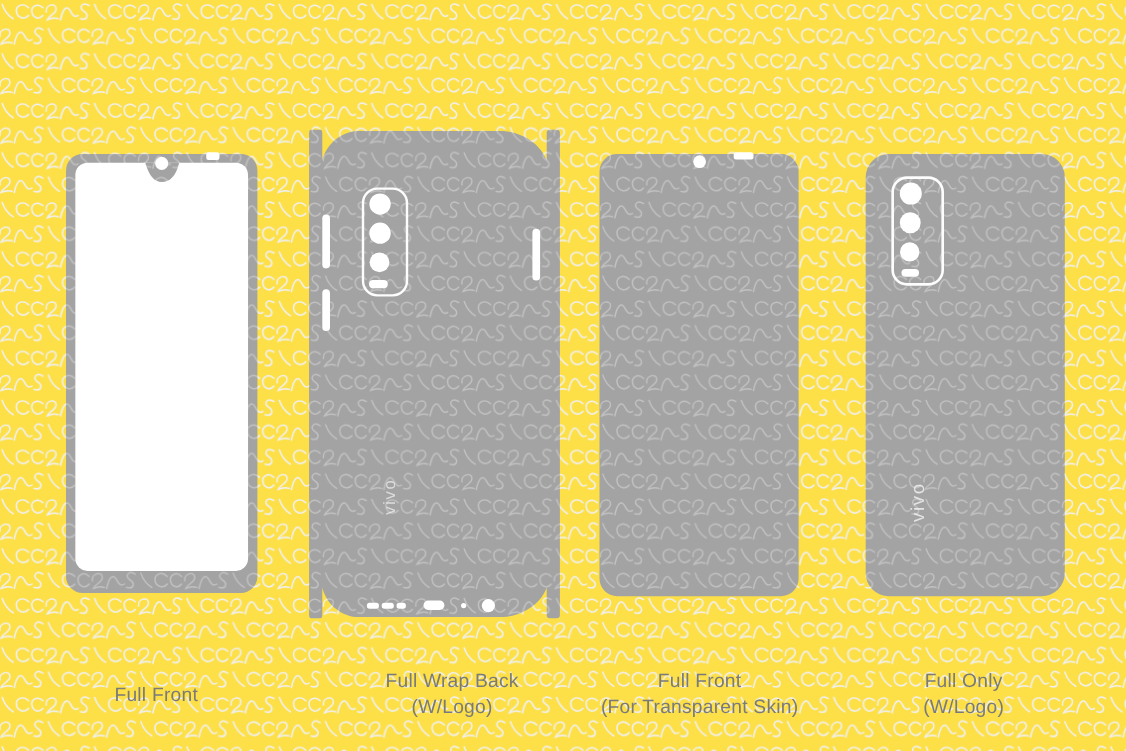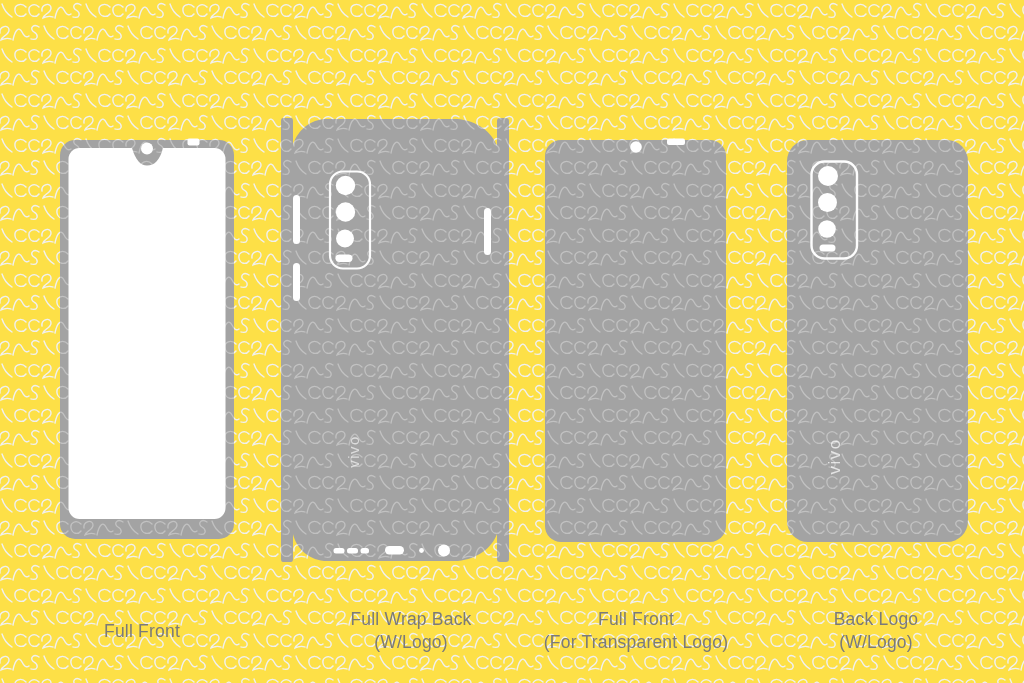--- a/index.html
+++ b/index.html
@@ -111,21 +111,21 @@
   <div class="labels">
     <div class="tpl-label" style="left:142px;top:620px">
       <div>Full Front</div>
     </div>
     <div class="tpl-label" style="left:411px;top:608px">
       <div>Full Wrap Back</div>
       <div>(W/Logo)</div>
     </div>
     <div class="tpl-label" style="left:636px;top:608px">
       <div>Full Front</div>
-      <div>(For Transparent Logo)</div>
+      <div>(For Transparent Skin)</div>
     </div>
     <div class="tpl-label" style="left:876px;top:608px">
-      <div>Back Logo</div>
+      <div>Full Only</div>
       <div>(W/Logo)</div>
     </div>
   </div>
 
 </div>
 
 </body></html>

